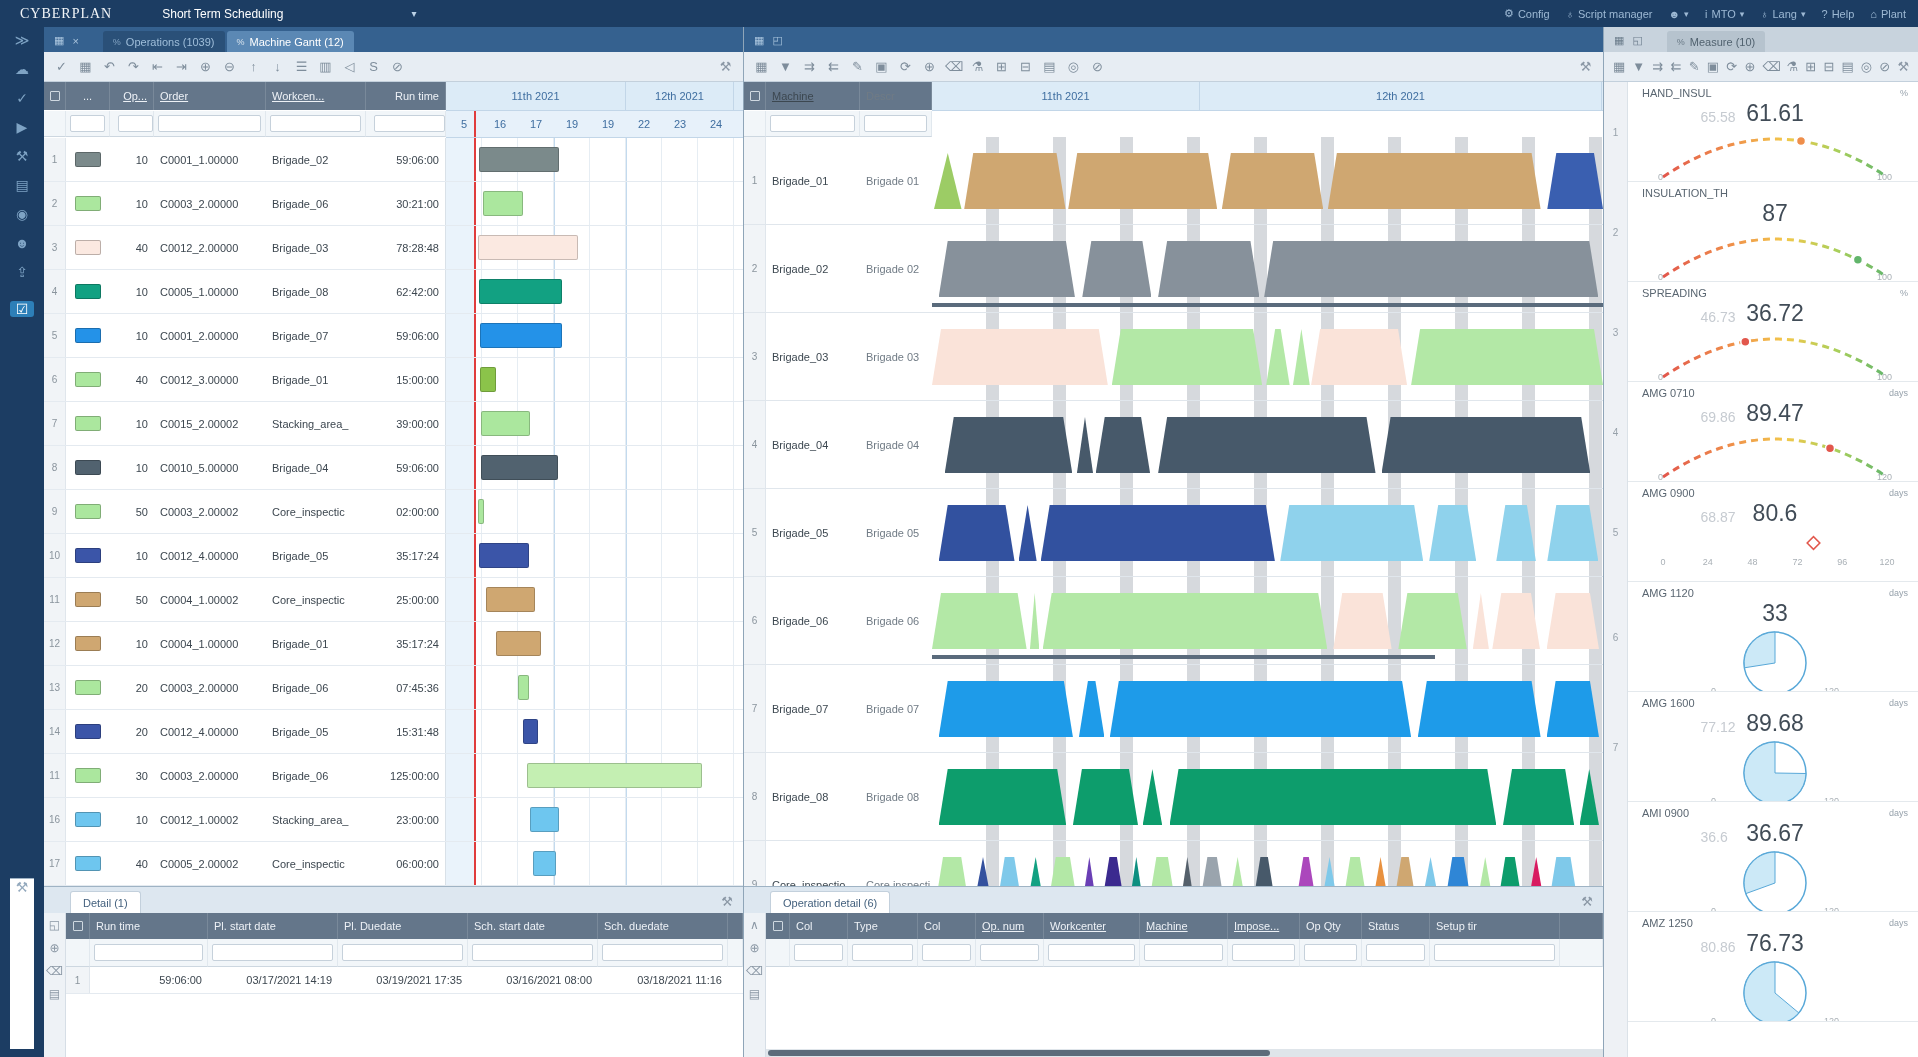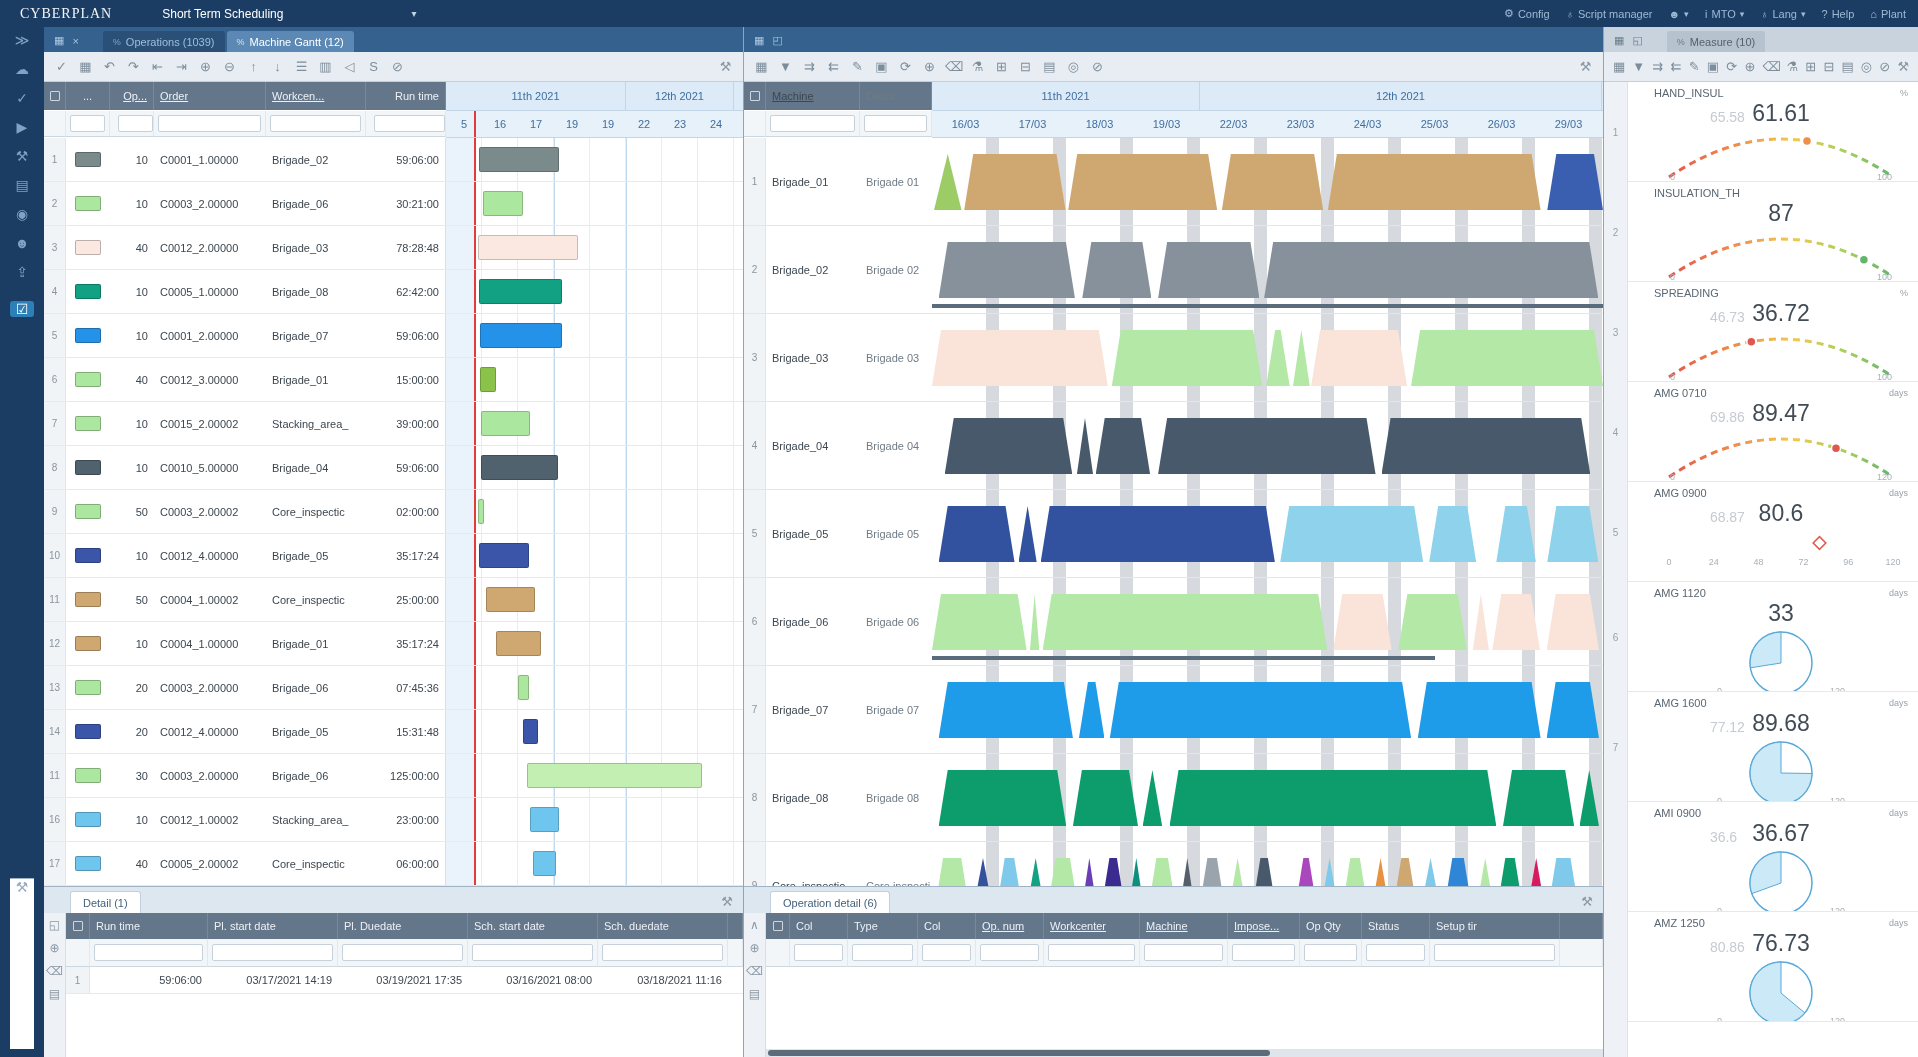--- a/index.html
+++ b/index.html
@@ -107,21 +107,21 @@
 .b-filter .fcell{height:28px}
 .b-row{height:27px;display:flex;border-bottom:1px solid #e4eaf0;font-size:11px}
 .b-row .bc-num{background:#f1f4f7;color:#8a949d;font-size:10px;border-right:1px solid #e0e6ec;display:flex;align-items:center;justify-content:center}
 .hscroll{height:8px;background:#dfe5ea;position:relative;flex:none;margin-top:auto}
 .hthumb{position:absolute;left:2px;top:1px;height:6px;width:60%;background:#5c6b7a;border-radius:3px}
 
 .meas-body{flex:1;display:flex;overflow:hidden;background:#fff}
 .meas-rail{width:24px;background:#eef1f5;border-right:1px solid #dbe2e8;flex:none}
 .rail-num{display:flex;align-items:center;justify-content:center;color:#98a2ab;font-size:10px}
 .meas-list{flex:1;display:flex;flex-direction:column;overflow:hidden}
-.tile{border-bottom:1px solid #e4e9ed;position:relative;padding:3px 10px 0 26px;overflow:hidden;flex:none}
+.tile{border-bottom:1px solid #e4e9ed;position:relative;padding:3px 10px 0 14px;overflow:hidden;flex:none}
 .tile-head{display:flex;justify-content:space-between;align-items:center;height:15px}
 .t-name{font-size:11px;color:#5a6671}
 .t-unit{font-size:9px;color:#97a2ac}
 .t-valrow{position:relative;height:27px;text-align:center}
 .t-val{font-size:23px;color:#414c57}
 .t-sec{position:absolute;left:22%;top:9px;font-size:14px;color:#c6cbd1}
 .t-graph{position:relative;text-align:center}
 .g-min,.g-max{position:absolute;bottom:2px;font-size:9px;color:#a9b0b6}
 .g-min{left:16px}.g-max{right:16px}
 .pie-min{left:calc(50% - 64px);bottom:4px}
@@ -638,32 +638,20 @@
         </div>
     </div>
     <div class="ghead-row">
       <span class="fcell c-mnum"></span>
       <span class="fcell c-machine">
           <input style="">
         </span>
       <span class="fcell c-descr">
           <input style="">
         </span>
-      <div class="gantt-days" id="mDays">
-          <span class="day">16/03</span>
-          <span class="day">17/03</span>
-          <span class="day">18/03</span>
-          <span class="day">19/03</span>
-          <span class="day">22/03</span>
-          <span class="day">23/03</span>
-          <span class="day">24/03</span>
-          <span class="day">25/03</span>
-          <span class="day">26/03</span>
-          <span class="day">29/03</span>
-        </div>
     </div>
     <div class="rows" id="machineBody">
         <div class="m-row">
     <div class="cell c-mnum">1</div>
     <div class="cell c-machine">Brigade_01</div>
     <div class="cell c-descr">Brigade 01</div>
     <div class="m-gantt">
             <span class="seg t" style="left:0.3%;width:4.1%;background:#9ccc65"></span>
             <span class="seg p" style="left:4.8%;width:15.1%;background:#cfa771"></span>
             <span class="seg p" style="left:20.3%;width:22.2%;background:#cfa771"></span>

